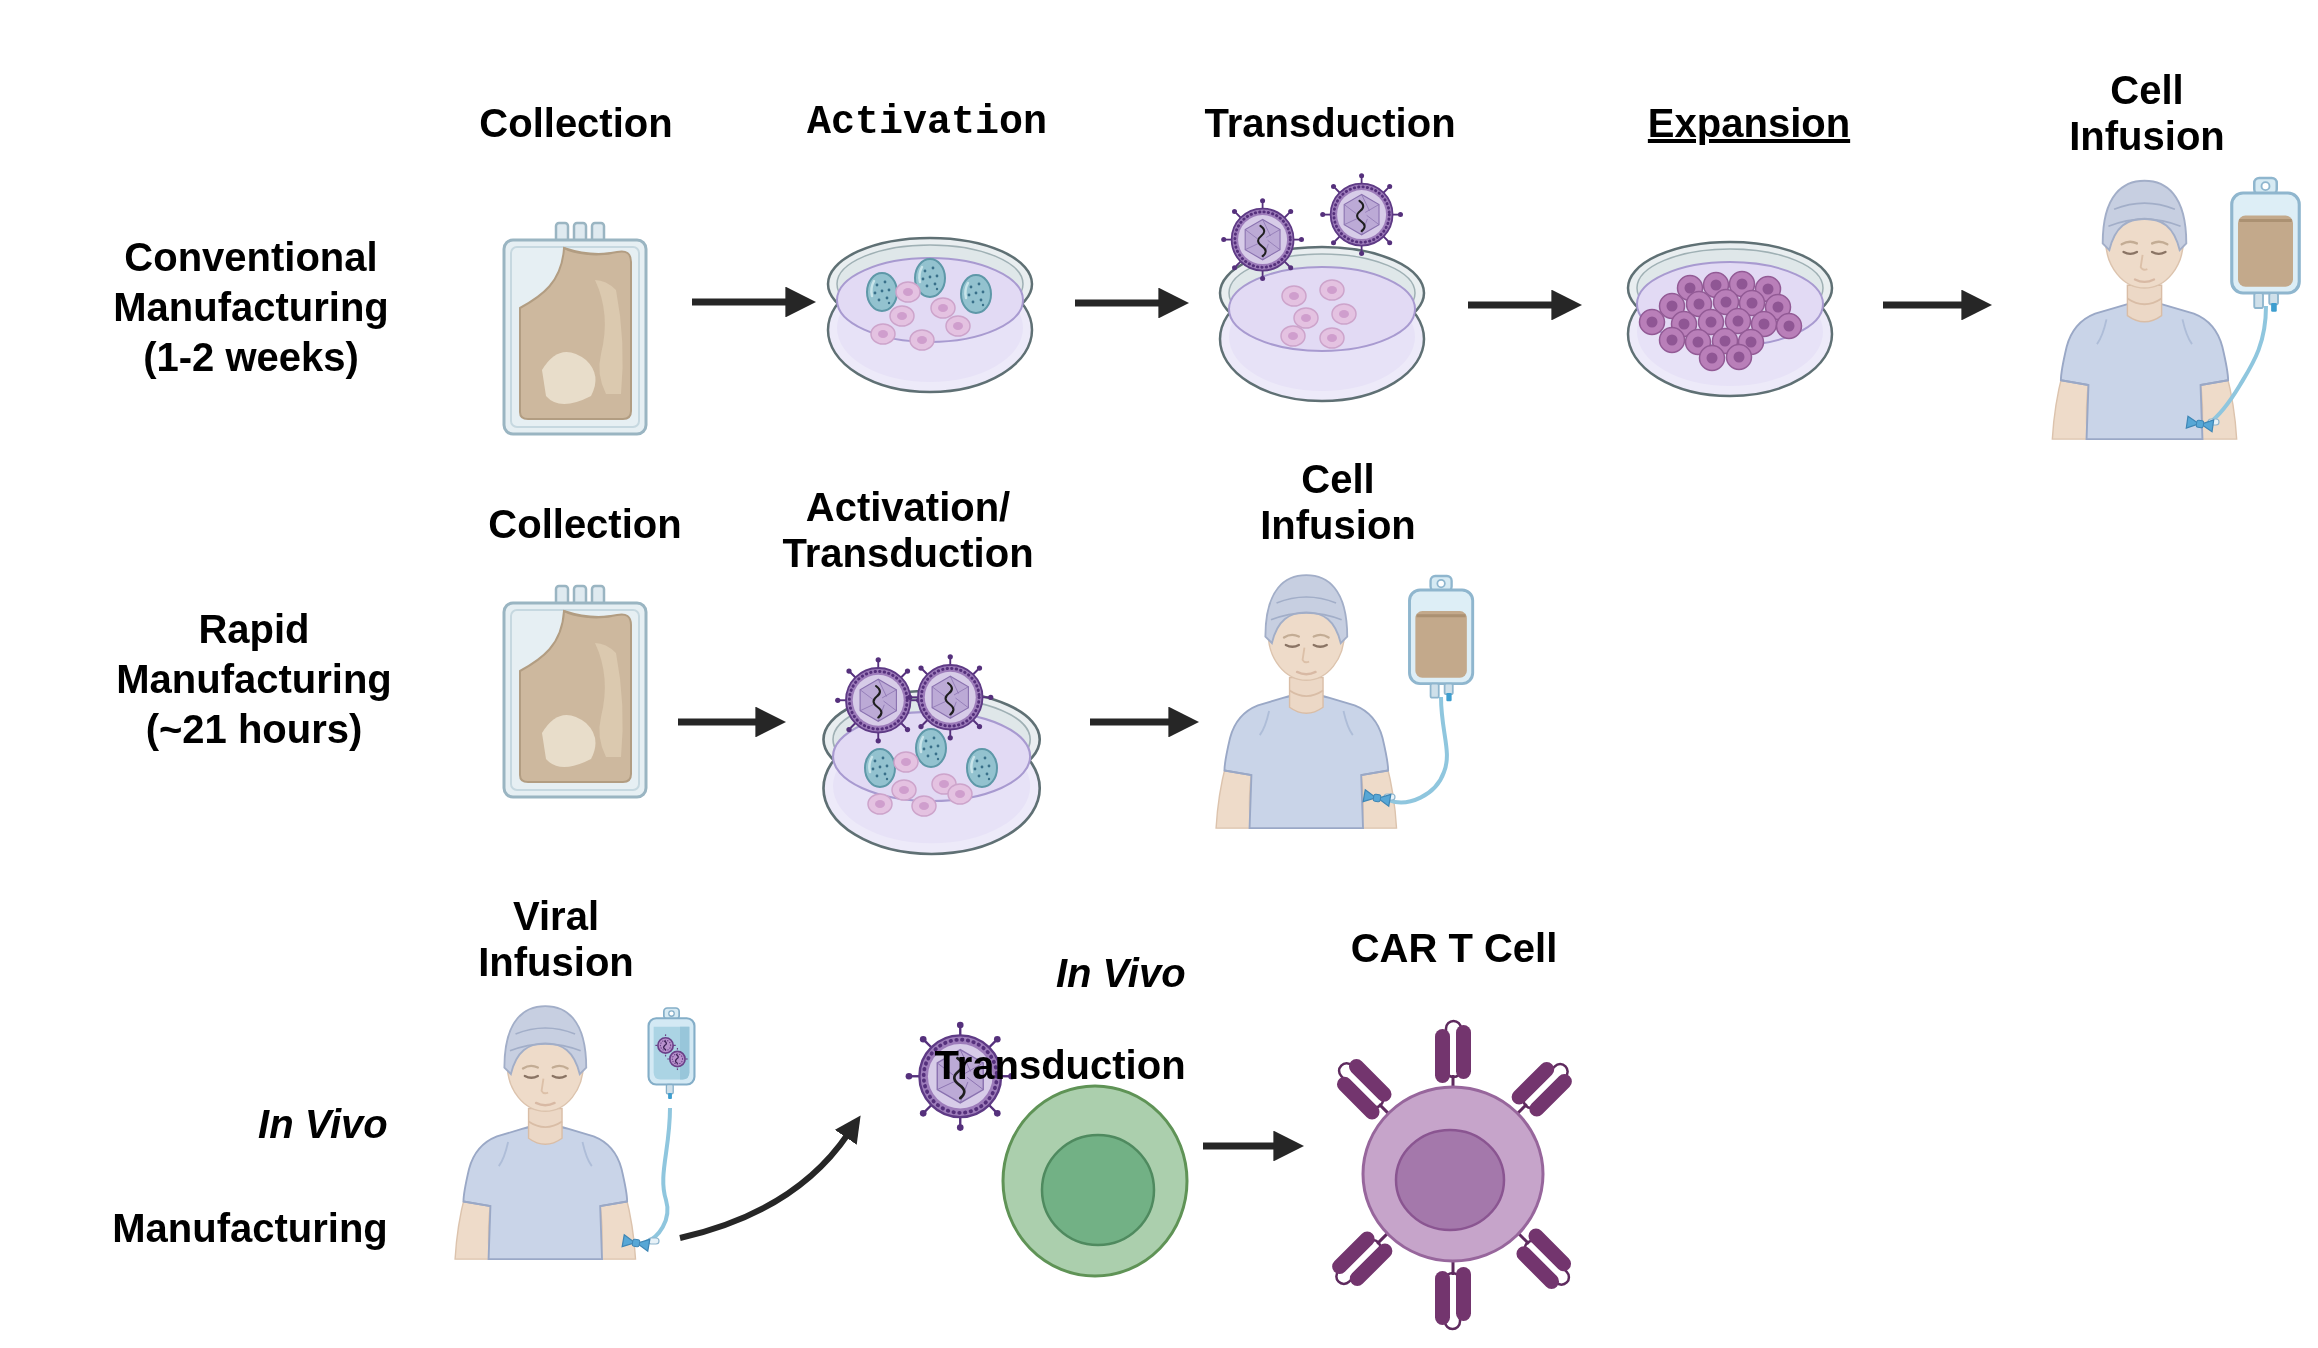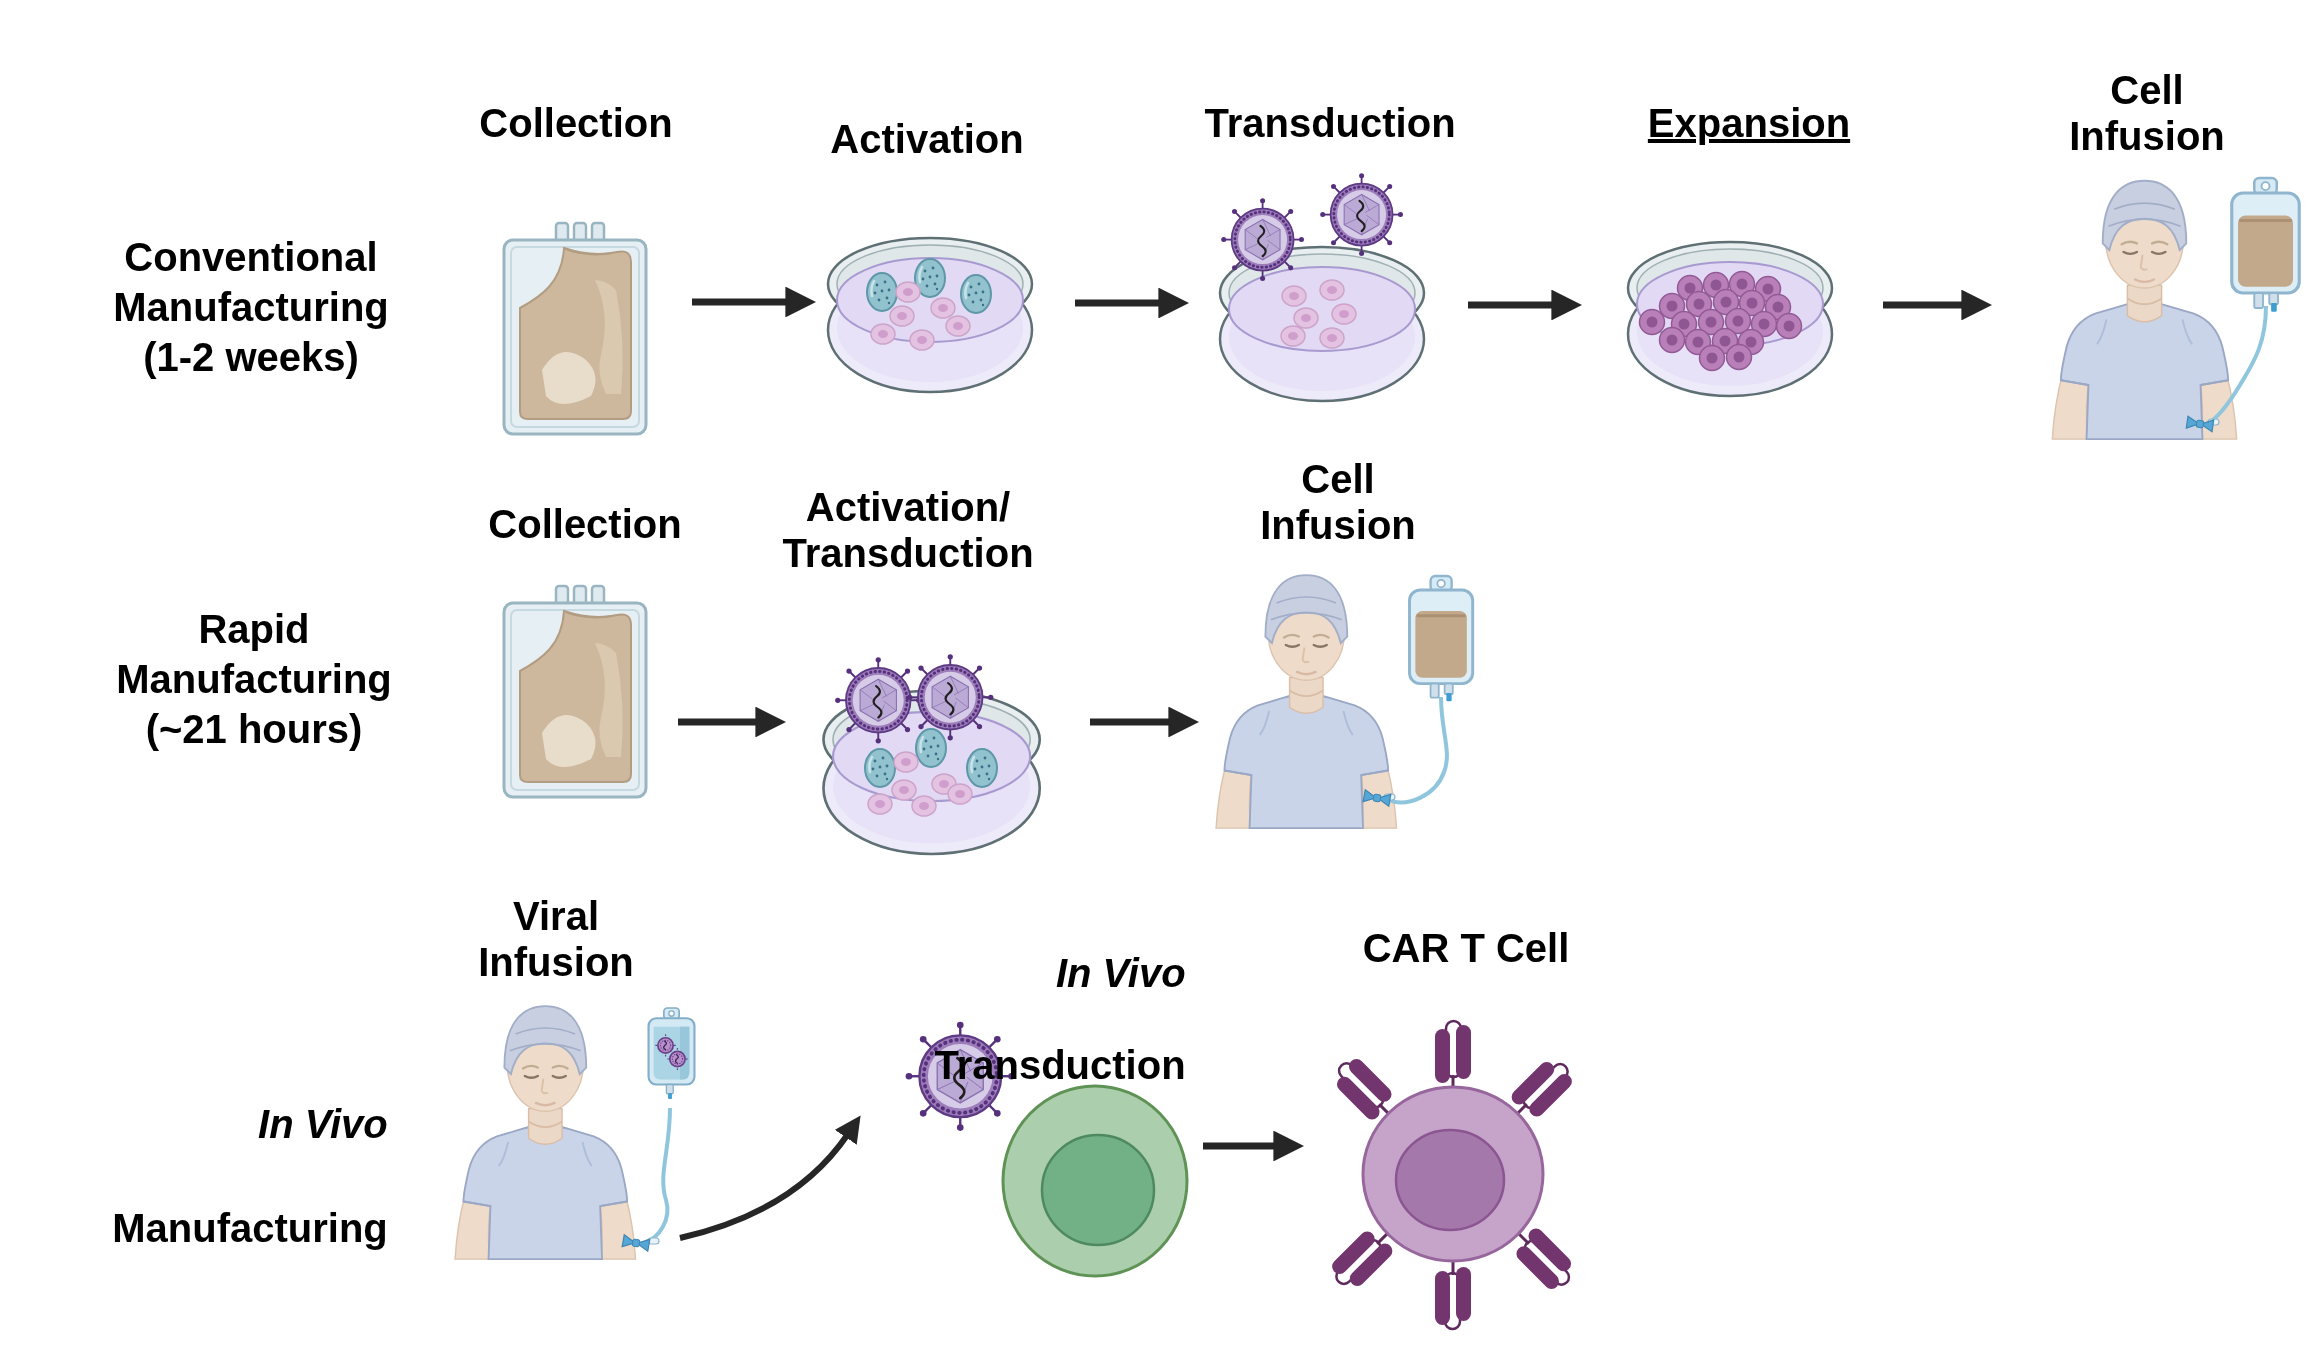--- a/index.html
+++ b/index.html
@@ -334,33 +334,33 @@
 (1-2 weeks)</div>
   <div class="lbl rowlbl" style="left:254px; top:604px;">Rapid
 Manufacturing
 (~21 hours)</div>
   <div class="lbl rowlbl3" style="left:250px; top:1046px;">
     <span class="it">In Vivo</span>
     <span>Manufacturing</span>
   </div>
 
   <div class="lbl h40" style="left:576px;  top:100px;">Collection</div>
-  <div class="lbl h40" style="left:927px;  top:116px;">Activation</div>
+  <div class="lbl h40" style="left:927px;  top:100px;font-family:Liberation Mono, monospace;">Activation</div>
   <div class="lbl h40" style="left:1330px; top:100px;">Transduction</div>
   <div class="lbl h40" style="left:1749px; top:100px;text-decoration:underline;">Expansion</div>
   <div class="lbl h40" style="left:2147px; top:67px;">Cell
 Infusion</div>
 
   <div class="lbl h40" style="left:585px;  top:501px;">Collection</div>
   <div class="lbl h40" style="left:908px;  top:484px;">Activation/
 Transduction</div>
   <div class="lbl h40" style="left:1338px; top:456px;">Cell
 Infusion</div>
 
   <div class="lbl h40" style="left:556px;  top:893px;">Viral
 Infusion</div>
   <div class="lbl h40" style="left:1060px; top:904px;">
     <span class="it">In Vivo</span>
     <span>Transduction</span>
   </div>
-  <div class="lbl h40" style="left:1454px; top:925px;margin-left:12px;">CAR T Cell</div>
+  <div class="lbl h40" style="left:1454px; top:925px;">CAR T Cell</div>
 
 </div>
 
 </body></html>

